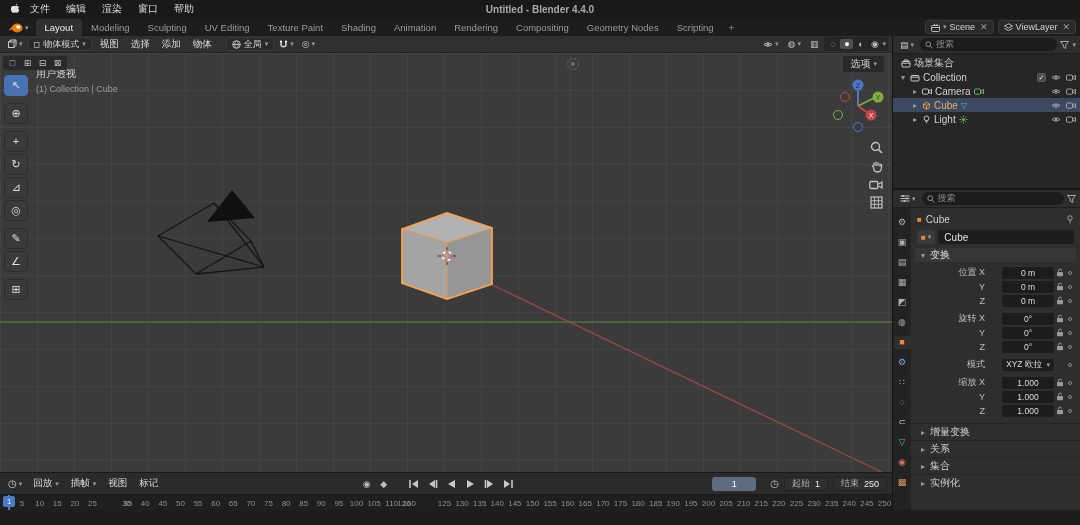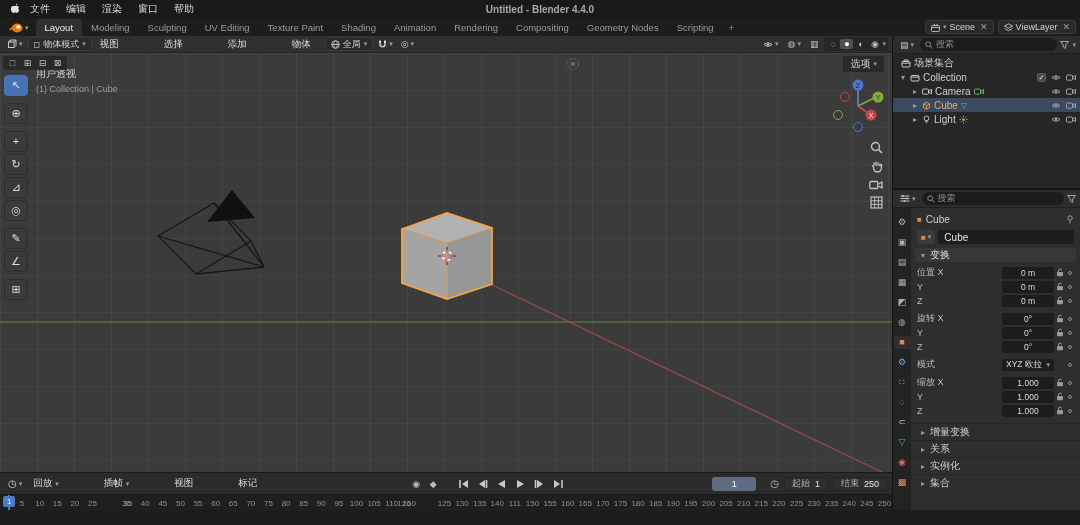--- a/index.html
+++ b/index.html
@@ -51,21 +51,21 @@
   .opts-pill{position:absolute;right:8px;top:3px;display:flex;align-items:center;background:rgba(40,40,40,.92);border-radius:0;padding:1px 7px;color:#d6d6d6;}
   .toolbar{position:absolute;left:4px;top:22px;width:26px;display:flex;flex-direction:column;gap:2px;}
   .tool-btn{width:24px;height:21px;background:#3a3a3a;border:1px solid #2d2d2d;border-radius:4px;display:flex;align-items:center;justify-content:center;}
   .tool-btn.active{background:#4772b3;border-color:#4772b3;}
   .tool-btn.gap{margin-top:5px;}
   .tglyph{color:#dedede;font-size:11px;line-height:1;}
   .side-ctl{position:absolute;right:9px;display:flex;flex-direction:column;gap:6px;align-items:center;}
 
   
   .tl-header{height:22px;background:#2b2b2b;border-top:1px solid #1a1a1a;display:flex;align-items:center;padding:0 5px;gap:2px;}
-  .tl-menus{display:flex;align-items:center;gap:33px;}
+  .tl-menus{display:flex;align-items:center;}
   .tl-menus .hmenu{font-size:9.5px;}
   .spacer{flex:1;}
   .pbtn{width:17px;height:15px;display:flex;align-items:center;justify-content:center;border-radius:2px;}
   .kbtn{width:15px;text-align:center;color:#bdbdbd;font-size:9px;}
   .frame-field{width:44px;height:14px;background:#5f6b80;border-radius:3px;color:#fff;display:flex;align-items:center;justify-content:center;font-size:9px;margin-right:6px;}
   .range-pill{display:flex;align-items:center;height:14px;background:#2f2f2f;border:1px solid #222;border-radius:3px;padding:0 7px;margin-left:3px;font-size:9px;}
   .range-pill .rl{color:#b2b2b2;margin-right:5px;}
   .range-pill .rv{color:#eaeaea;}
   .clock{color:#b5b5b5;font-size:10px;margin-left:6px;}
   .ruler{position:relative;height:16px;background:#1f1f1f;border-top:1px solid #191919;overflow:hidden;}
@@ -99,21 +99,21 @@
   .bc-row{display:flex;align-items:center;gap:4px;height:15px;color:#cfcfcf;}
   .bc-icon{color:#e8893c;font-size:8px;}
   .name-row{display:flex;align-items:center;gap:3px;height:16px;margin:2px 0 3px;}
   .idpill{display:flex;align-items:center;gap:2px;background:#3a3a3a;border-radius:2px;height:14px;padding:0 4px;color:#e8893c;font-size:8px;}
   .name-field{flex:1;height:14px;background:#1d1d1d;border-radius:2px;display:flex;align-items:center;padding:0 6px;color:#e4e4e4;}
   .sect{display:flex;align-items:center;height:14px;background:#373737;border-radius:3px;margin:0 -2px 4px;padding:0 6px;color:#dedede;}
   .caret-d::before{content:"▾";color:#9a9a9a;margin-right:5px;font-size:8px;}
   .caret-r::before{content:"▸";color:#9a9a9a;margin-right:5px;font-size:8px;}
   .trow{display:flex;align-items:center;height:13px;margin-bottom:1px;}
   .trow.gap{margin-top:5px;}
-  .trow .lbl{flex:1;text-align:left;padding-right:17px;color:#bfbfbf;font-size:9px;white-space:nowrap;}
+  .trow .lbl{flex:1;text-align:right;padding-right:17px;color:#bfbfbf;font-size:9px;white-space:nowrap;}
   .trow .val{width:52px;height:12px;background:#1d1d1d;border-radius:2px;color:#dcdcdc;font-size:8.5px;display:flex;align-items:center;justify-content:center;}
   .trow.dropdown .val{justify-content:space-between;padding:0 4px;}
   .trow.dropdown .val::after{content:"▾";font-size:7px;color:#9a9a9a;}
   .trow .lock-icon{width:12px;display:flex;justify-content:center;}
   .trow.nolock .lock-icon{visibility:hidden;}
   .dot-icon{width:8px;display:flex;justify-content:center;}
   .dot-icon i{width:4px;height:4px;border:1px solid #8a8a8a;border-radius:50%;display:block;}
   .panels{margin:6px -6px 0;}
   .panel-row{height:17px;display:flex;align-items:center;border-top:1px solid #262626;background:#2e2e2e;padding:0 10px;color:#cfcfcf;}
 
@@ -467,21 +467,21 @@
           <span class="tick" style="left: 338.88px;">95</span>
           <span class="tick" style="left: 356.48px;">100</span>
           <span class="tick" style="left: 374.08px;">105</span>
           <span class="tick" style="left: 391.68px;">110</span>
           <span class="tick" style="left: 409.28px;">160</span>
           <span class="tick" style="left: 404px;">120</span>
           <span class="tick" style="left: 444.48px;">125</span>
           <span class="tick" style="left: 462.08px;">130</span>
           <span class="tick" style="left: 479.68px;">135</span>
           <span class="tick" style="left: 497.28px;">140</span>
-          <span class="tick" style="left: 514.88px;">111</span>
+          <span class="tick" style="left: 514.88px;">145</span>
           <span class="tick" style="left: 532.48px;">150</span>
           <span class="tick" style="left: 550.08px;">155</span>
           <span class="tick" style="left: 567.68px;">160</span>
           <span class="tick" style="left: 585.28px;">165</span>
           <span class="tick" style="left: 602.88px;">170</span>
           <span class="tick" style="left: 620.48px;">175</span>
           <span class="tick" style="left: 638.08px;">180</span>
           <span class="tick" style="left: 655.68px;">185</span>
           <span class="tick" style="left: 673.28px;">190</span>
           <span class="tick" style="left: 690.88px;">195</span>
@@ -882,25 +882,25 @@
 
               <div class="panel-row caret-r">
                 <span>增量变换</span>
               </div>
 
               <div class="panel-row caret-r">
                 <span>关系</span>
               </div>
 
               <div class="panel-row caret-r">
+                <span>集合</span>
+              </div>
+
+              <div class="panel-row caret-r">
                 <span>实例化</span>
-              </div>
-
-              <div class="panel-row caret-r">
-                <span>集合</span>
               </div>
 
             </div>
         </div>
       </div>
     </div>
   </div>
 
 
 </div>

